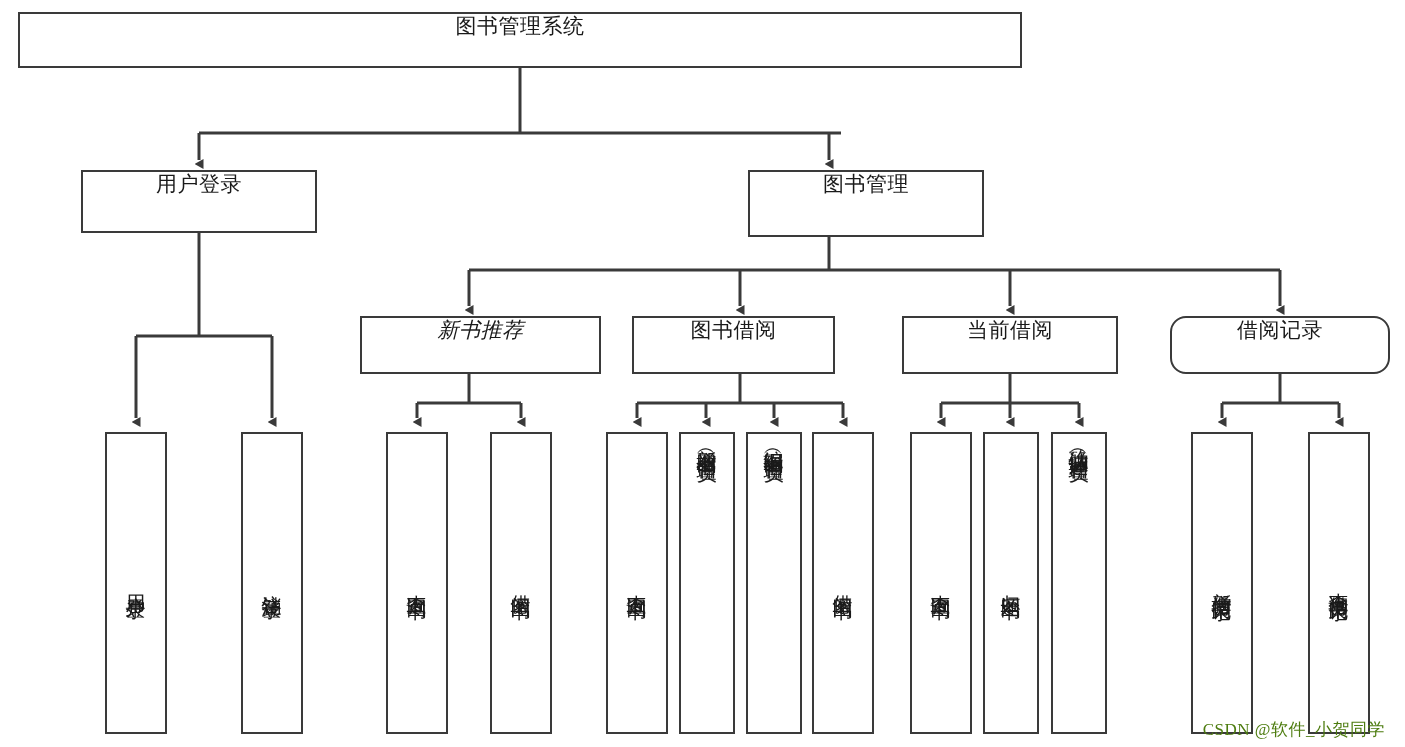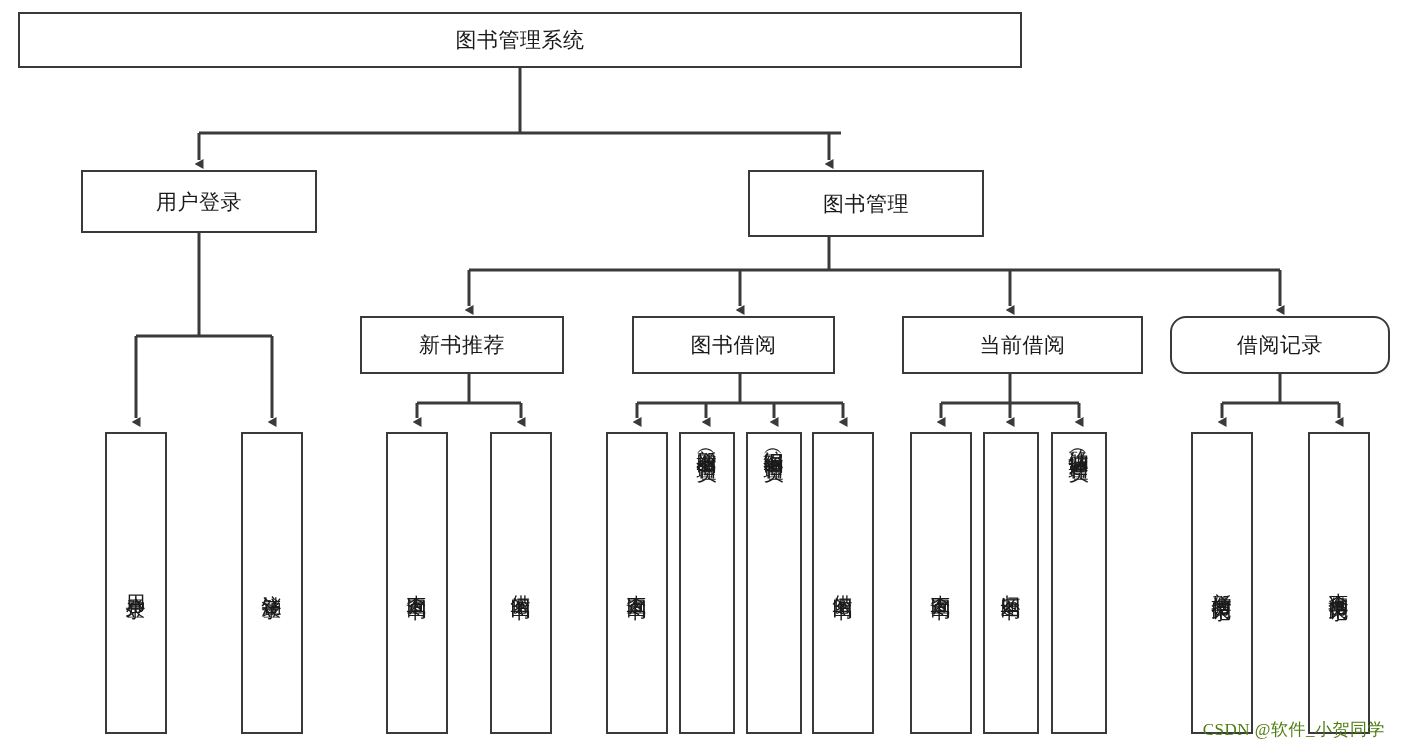--- a/index.html
+++ b/index.html
@@ -26,21 +26,21 @@
     width: 1405px;
     height: 747px;
     pointer-events: none;
   }
   .node {
     position: absolute;
     box-sizing: border-box;
     background: #ffffff;
     border: 2.5px solid #3a3a3a;
     display: flex;
-    align-items: center;
+    align-items: flex-start;
     justify-content: center;
     overflow: hidden;
   }
   .node-label {
     color: #1a1a1a;
     font-size: 21px;
     line-height: 1.12;
     letter-spacing: 0.5px;
     white-space: nowrap;
     text-align: center;
@@ -131,27 +131,27 @@
     <span class="node-label">图书管理系统</span>
   </div>
 
   <div class="node" style="left:81px; top:170px; width:236px; height:63px;">
     <span class="node-label">用户登录</span>
   </div>
   <div class="node" style="left:748px; top:170px; width:236px; height:67px;">
     <span class="node-label">图书管理</span>
   </div>
 
-  <div class="node" style="left:360px; top:316px; width:204px; height:58px;">
+  <div class="node" style="left:360px; top:316px; width:241px; height:58px;font-style:italic;">
     <span class="node-label">新书推荐</span>
   </div>
   <div class="node" style="left:632px; top:316px; width:203px; height:58px;">
     <span class="node-label">图书借阅</span>
   </div>
-  <div class="node" style="left:902px; top:316px; width:241px; height:58px;">
+  <div class="node" style="left:902px; top:316px; width:216px; height:58px;">
     <span class="node-label">当前借阅</span>
   </div>
   <div class="node" style="left:1170px; top:316px; width:220px; height:58px;border-radius:16px;">
     <span class="node-label">借阅记录</span>
   </div>
 
   <div class="node vertical center-text" style="left:105px; top:432px; width:62px; height:302px;">
     <span class="node-label">用户登录</span>
   </div>
   <div class="node vertical center-text" style="left:241px; top:432px; width:62px; height:302px;">

